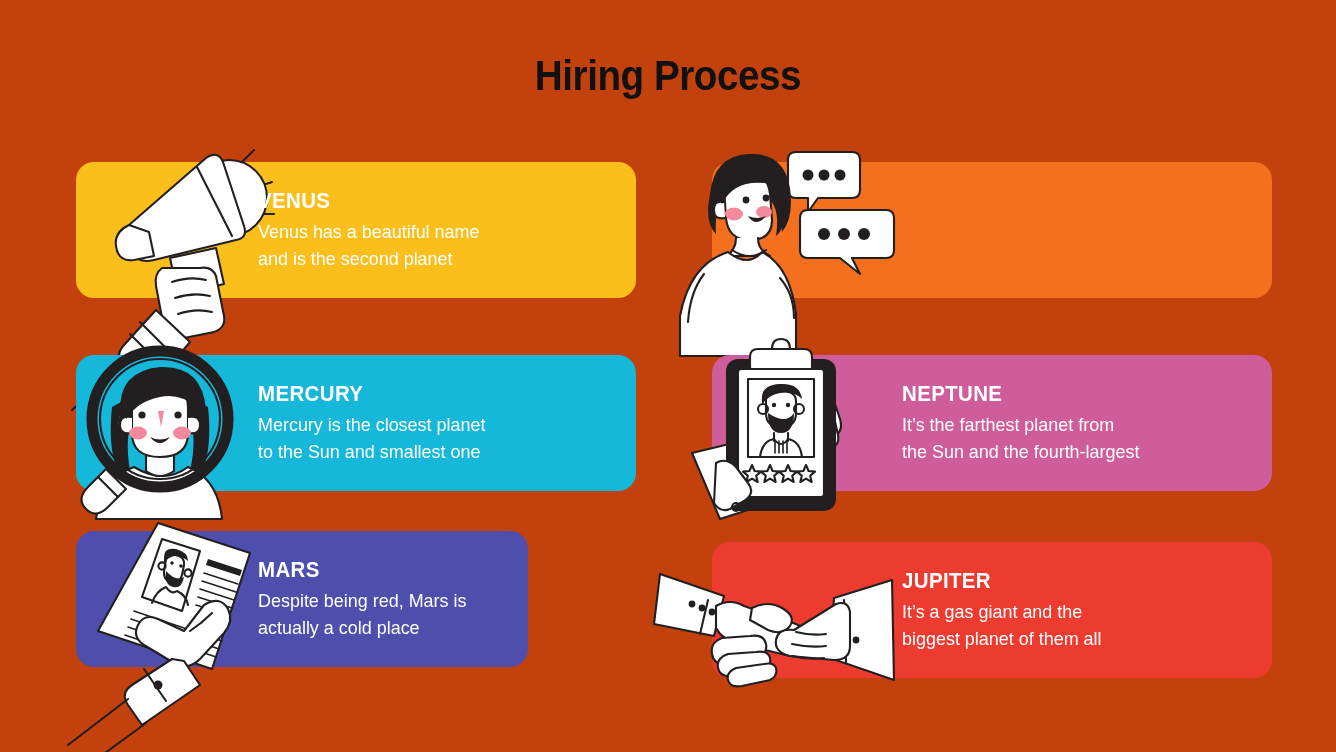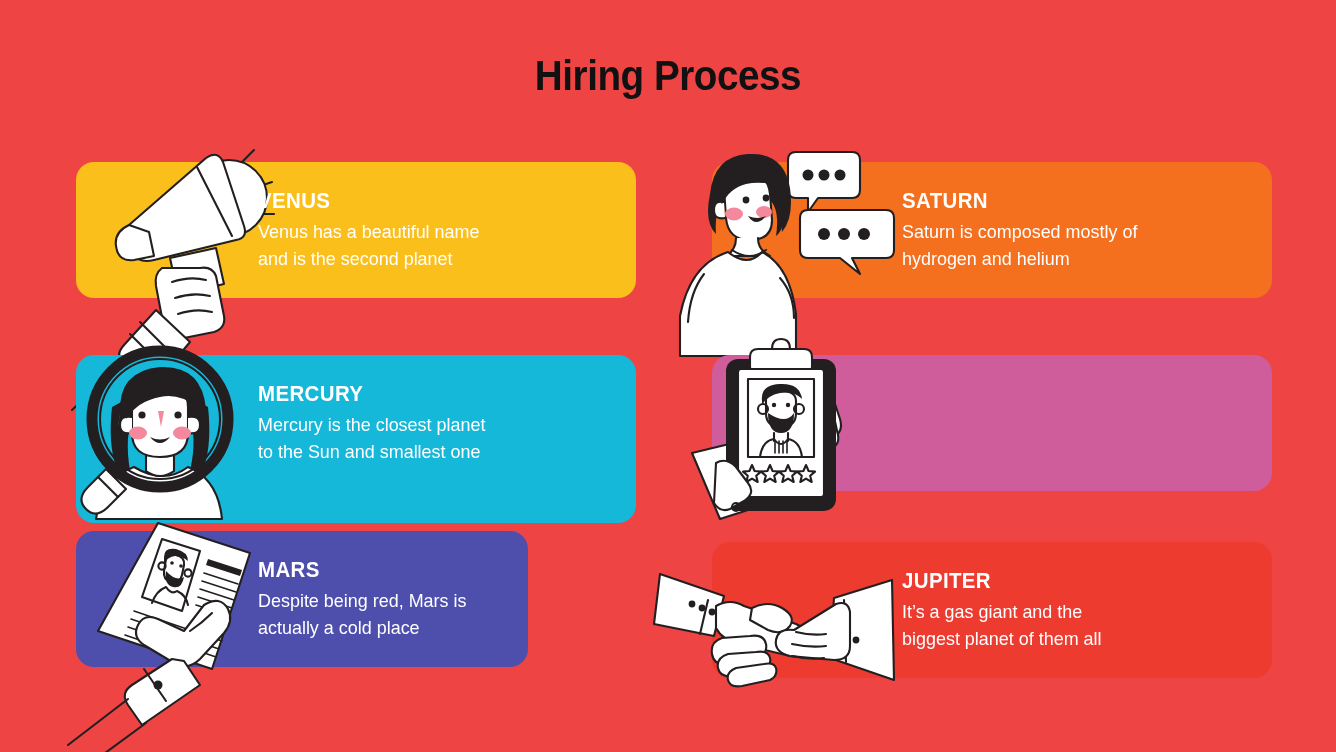--- a/index.html
+++ b/index.html
@@ -12,21 +12,21 @@
     height: 752px;
     overflow: hidden;
     font-family: "Liberation Sans", sans-serif;
     position: relative;
   }
 
   #slide {
     position: relative;
     width: 1336px;
     height: 752px;
-    background: #ef4444;
+    background: #c2410c;
   }
 
   
   #page-title {
     position: absolute;
     left: 0;
     top: 52px;
     width: 1336px;
     text-align: center;
     font-family: "Liberation Sans Narrow", "Liberation Sans", sans-serif;
@@ -181,28 +181,23 @@
         <path class="ln" d="M52 92 Q52 104 42 110 L86 110 Q74 104 74 92"></path>
         <path class="ln-n" d="M48 104 Q66 116 82 104"></path>
 
         <path class="ln" d="M44 106 Q6 118 -4 170 L-4 210 L112 210 L112 168 Q106 120 78 106 Q64 122 44 106 Z"></path>
 
         <path class="ln-n" d="M96 132 Q110 148 110 172"></path>
         <path class="ln-n" d="M20 128 Q6 146 4 176"></path>
       </svg>
     </div>
 
-    <div class="card-text">
-      <p class="card-title">SATURN</p>
-      <p class="card-desc">Saturn is composed mostly of
-hydrogen and helium</p>
-    </div>
-  </div>
-
-  <div class="card left" style="left:76px; top:355px; width:560px; height:168px;">
+  </div>
+
+  <div class="card left" style="left:76px; top:355px; width:560px; height:136px;">
     <div class="card-bg" style="background:#16B8DA;"></div>
 
     <div class="illus" style="left:-4px; top:-8px; width:220px; height:180px;">
       <svg viewBox="0 0 220 180" width="220" height="180">
 
         <path class="blk" d="M48 66 Q46 24 88 20 Q130 18 134 62 Q138 100 130 124 L118 124 Q126 88 116 66 Q86 78 62 66 Q52 88 58 124 L46 124 Q42 98 48 66 Z"></path>
 
         <path class="ln" d="M62 120 Q30 132 24 172 L150 172 Q146 132 116 120 Q92 138 62 120 Z"></path>
 
         <path class="ln" d="M74 106 L74 124 Q88 134 102 124 L102 106 Z"></path>
@@ -280,20 +275,25 @@
         <path class="ln-n" d="M66 124 L68.6 130 L75 130.6 L70.2 134.8 L71.7 141 L66 137.6 L60.3 141 L61.8 134.8 L57 130.6 L63.4 130 Z"></path>
         <path class="ln-n" d="M84 124 L86.6 130 L93 130.6 L88.2 134.8 L89.7 141 L84 137.6 L78.3 141 L79.8 134.8 L75 130.6 L81.4 130 Z"></path>
         <path class="ln-n" d="M102 124 L104.6 130 L111 130.6 L106.2 134.8 L107.7 141 L102 137.6 L96.3 141 L97.8 134.8 L93 130.6 L99.4 130 Z"></path>
         <path class="ln-n" d="M120 124 L122.6 130 L129 130.6 L124.2 134.8 L125.7 141 L120 137.6 L114.3 141 L115.8 134.8 L111 130.6 L117.4 130 Z"></path>
 
         <path class="ln" d="M30 122 Q40 116 50 126 L62 142 Q70 152 58 160 L44 168 Q34 172 28 162 Z"></path>
         <circle class="ln-n" cx="50" cy="166" r="4"></circle>
       </svg>
     </div>
 
+    <div class="card-text">
+      <p class="card-title">NEPTUNE</p>
+      <p class="card-desc">It’s the farthest planet from
+the Sun and the fourth-largest</p>
+    </div>
   </div>
 
   <div class="card left" style="left:76px; top:531px; width:452px; height:136px;">
     <div class="card-bg" style="background:#4E4FAD;"></div>
 
     <div class="illus" style="left:-4px; top:-22px; width:230px; height:210px;">
       <svg viewBox="0 0 230 210" width="230" height="210">
 
         <path class="ln" d="M86 14 L178 44 L140 160 L26 122 Z"></path>
 

